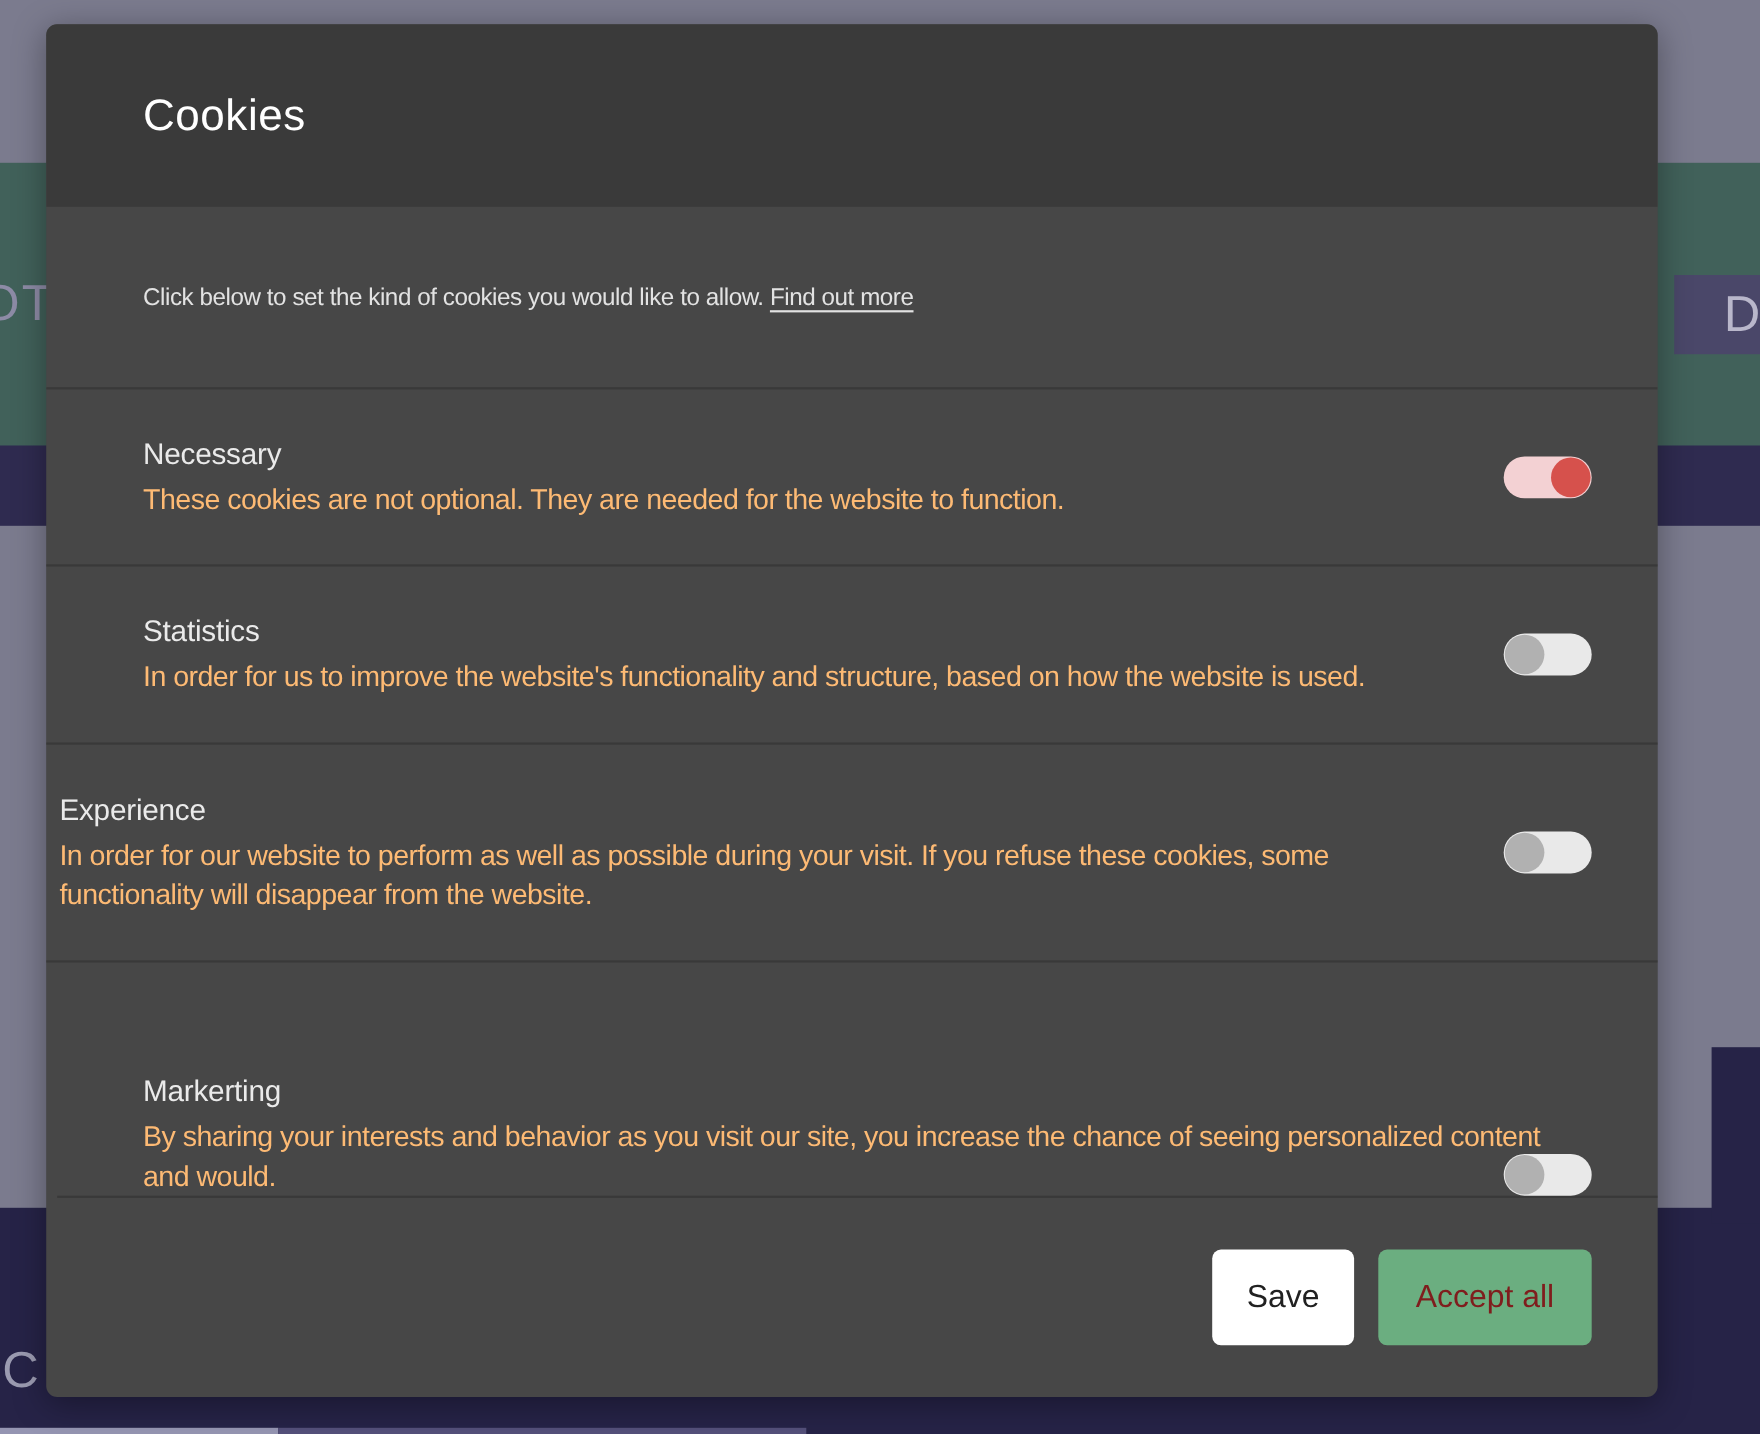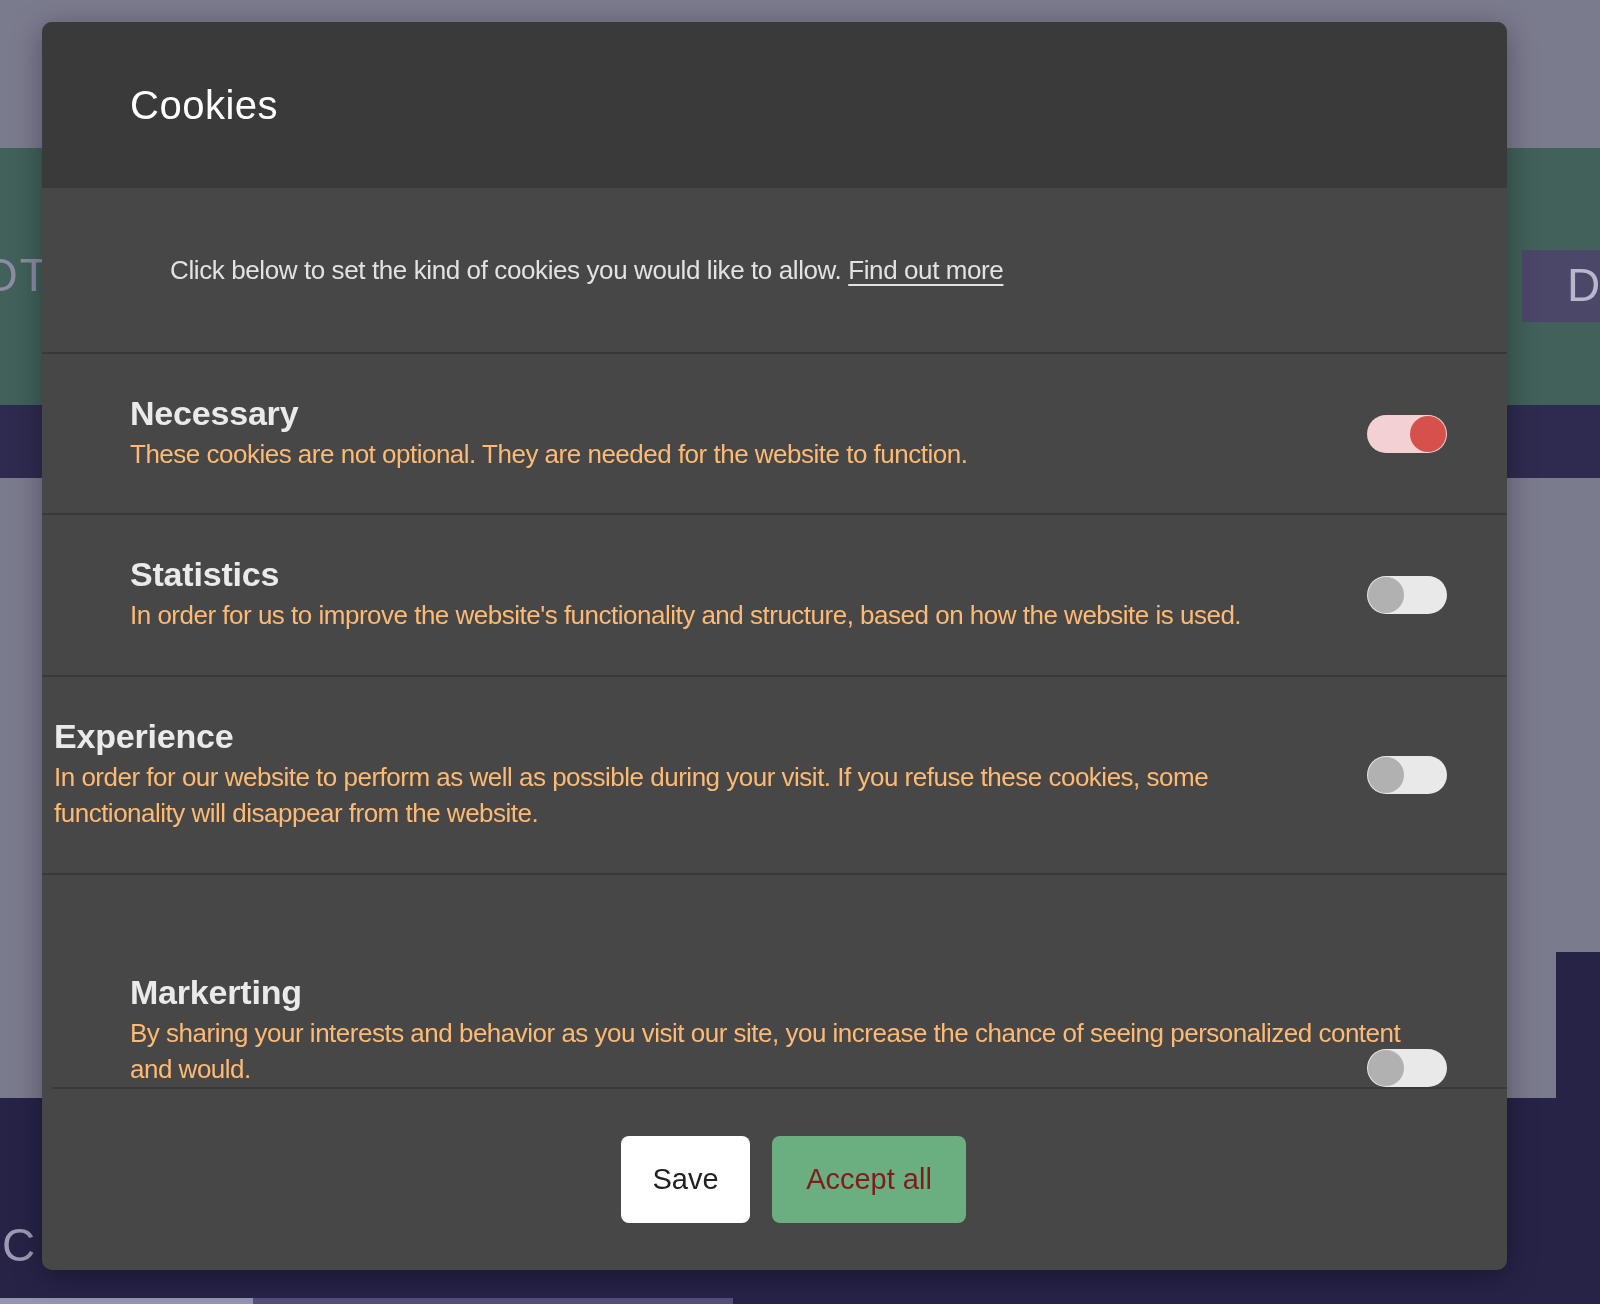--- a/index.html
+++ b/index.html
@@ -40,27 +40,27 @@
   }
   .modal-title { color:#ffffff; font-size:40px; font-weight:500; letter-spacing:.5px; }
 
   .section { flex:none; display:flex; align-items:center; padding:0 60px 0 88px; }
   .section + .section { border-top:2px solid var(--divider,#393939); }
   .sec-intro     { height:164px; }
   .sec-necessary { height:161px; }
   .sec-statistics{ height:162px; }
   .sec-experience{ height:198px;padding-left:12px; }
   .sec-marketing { height:214px;align-items:flex-end; }
-  .sec-footer    { height:183px; justify-content:center;margin-left:10px; }
+  .sec-footer    { height:183px; justify-content:flex-end;margin-left:10px; }
 
-  .intro-text { color:#e2e2e2; font-size:26px; letter-spacing:-0.4px; white-space:nowrap;margin-left:40px; }
+  .intro-text { color:#e2e2e2; font-size:22px; letter-spacing:-0.4px; white-space:nowrap; }
   .intro-link { color:#e2e2e2; text-decoration:underline; text-underline-offset:5px; cursor:pointer; }
 
   .cat-text { flex:1 1 auto; min-width:0; }
-  .cat-name { color:#eaeaea; font-size:34px; font-weight:700; letter-spacing:-0.2px; line-height:34px; margin-bottom:6px; white-space:nowrap; }
+  .cat-name { color:#eaeaea; font-size:27px; font-weight:400; letter-spacing:-0.2px; line-height:34px; margin-bottom:6px; white-space:nowrap; }
   .cat-line { color:#fdba74; font-size:26px; letter-spacing:-0.5px; line-height:36px; white-space:nowrap; }
 
   .toggle {
     flex:none; width:80px; height:38px; border-radius:19px;
     background:var(--toggle-off-track,#e9e9e9); position:relative; cursor:pointer;
     margin-left:20px;
   }
   .toggle .knob {
     position:absolute; top:1px; left:1px; width:36px; height:36px; border-radius:50%;
     background:var(--toggle-off-knob,#b1b1b1);

